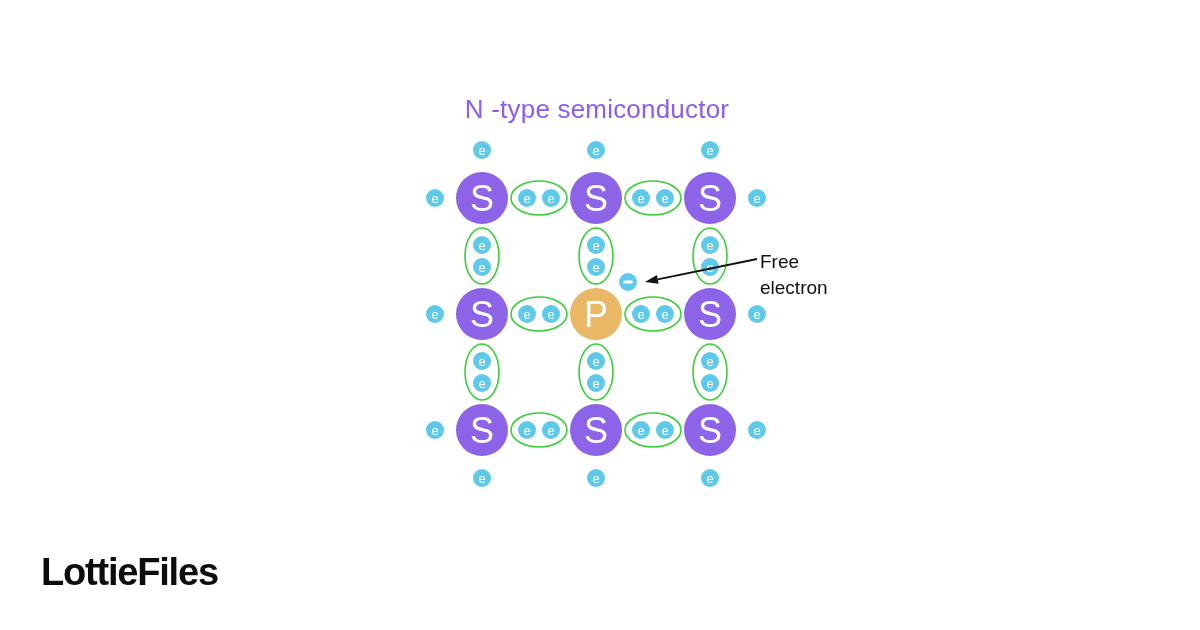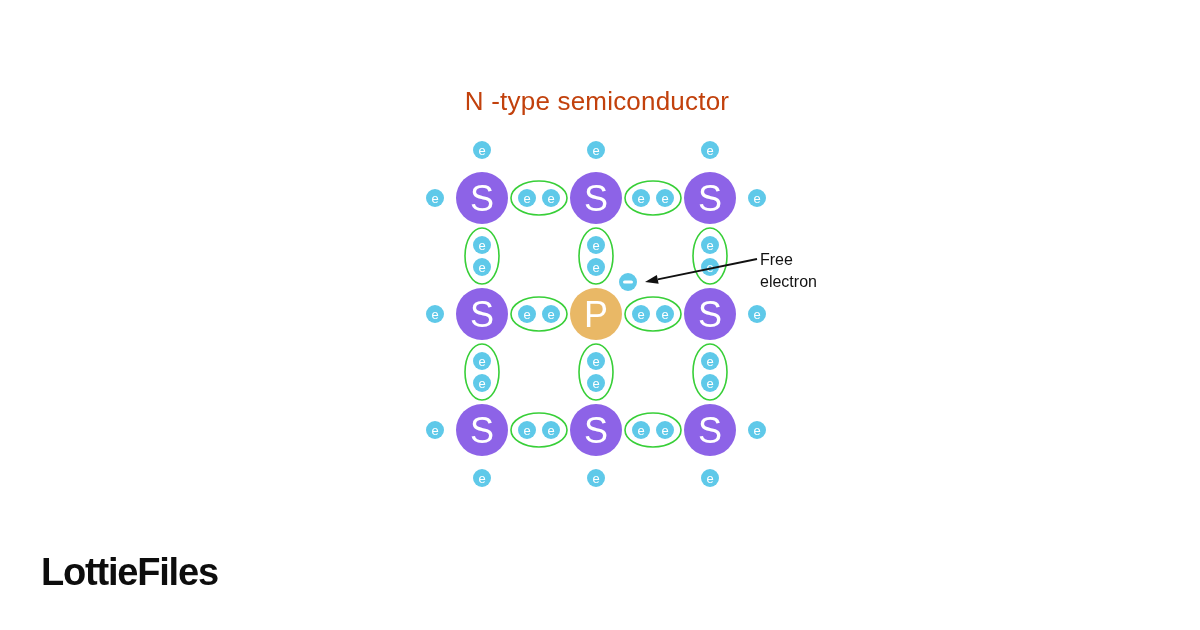--- a/index.html
+++ b/index.html
@@ -2,28 +2,28 @@
 <html><head>
 <meta charset="utf-8">
 <style>
   html,body{margin:0;padding:0;}
   body{
     width:1200px;height:630px;background:#ffffff;overflow:hidden;
     font-family:"Liberation Sans", sans-serif;position:relative;
   }
   #stage{position:absolute;inset:0;width:1200px;height:630px;}
   .title{
-    position:absolute;left:0;right:6px;top:82px;margin:4px;
-    text-align:center;font-size:26px;font-weight:400;color:#c2410c;
+    position:absolute;left:0;right:6px;top:82px;margin:12px;
+    text-align:center;font-size:26px;font-weight:400;color:#8b5cf6;
     letter-spacing:0.2px;
   }
   #diagram-svg{position:absolute;left:0;top:0;width:1200px;height:630px;}
   .free-electron-label{
     position:absolute;left:760px;top:249px;width:62px;
-    font-size:16px;line-height:1.35;color:#111111;
+    font-size:19px;line-height:1.35;color:#111111;
   }
   .logo{
     position:absolute;left:41px;top:538px;height:54px;
     display:flex;align-items:center;gap:13px;flex-direction:column;
   }
   .logo-text{
     font-size:38px;font-weight:700;color:#0d0d0d;letter-spacing:-1.2px;
   }
 </style>
 </head>

